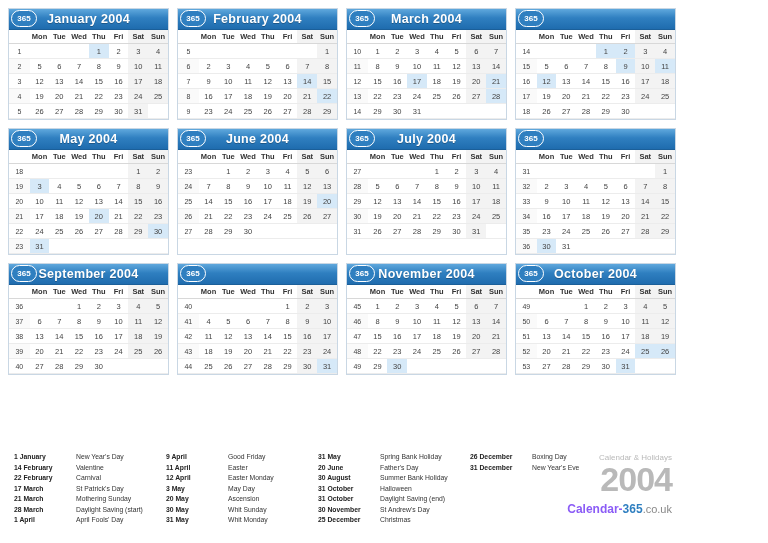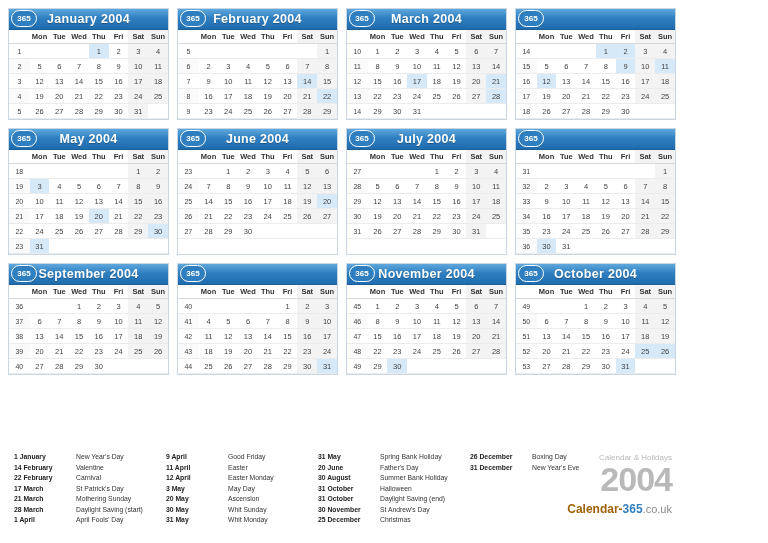--- a/index.html
+++ b/index.html
@@ -125,21 +125,21 @@
     line-height:34px;
     letter-spacing:-1px;
   }
   .brand-logo{
     margin-top:6px;
     font-size:12px;
     font-weight:bold;
     color:#2f7fc0;
     white-space:nowrap;
   }
-  .brand-logo .dark{color:#a16207;}
+  .brand-logo .dark{color:#8b5cf6;}
   .brand-logo .grey{color:#888;font-weight:normal;font-size:11px;margin-top:47px;}
 </style>
 </head>
 <body>
 
 <div class="page">
 
   <div class="months">
       <div class="month">
         <div class="month-header">

